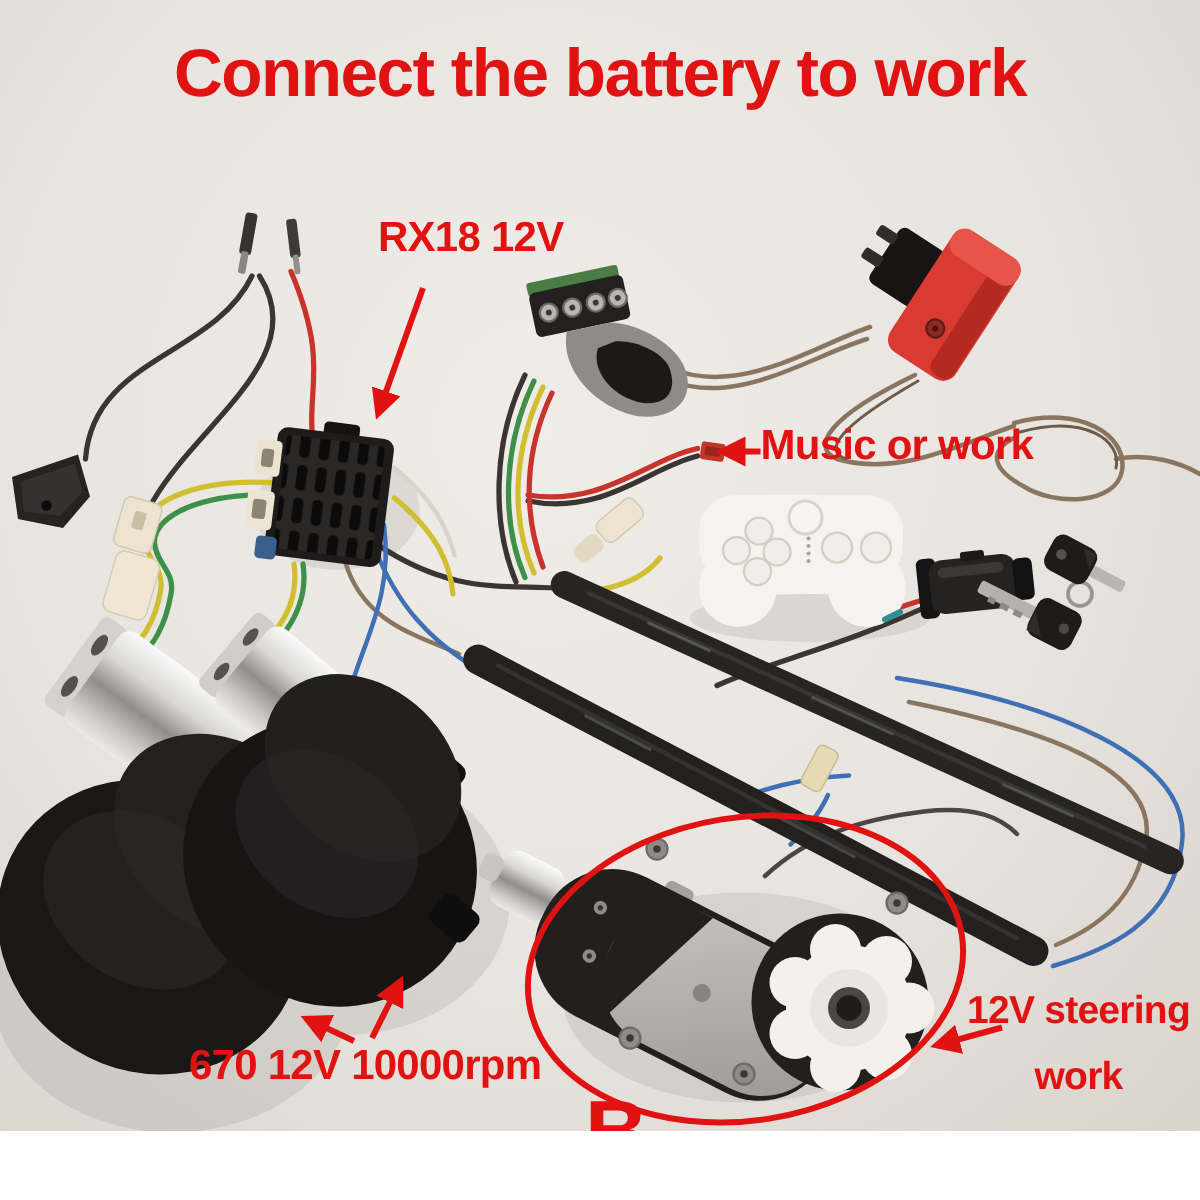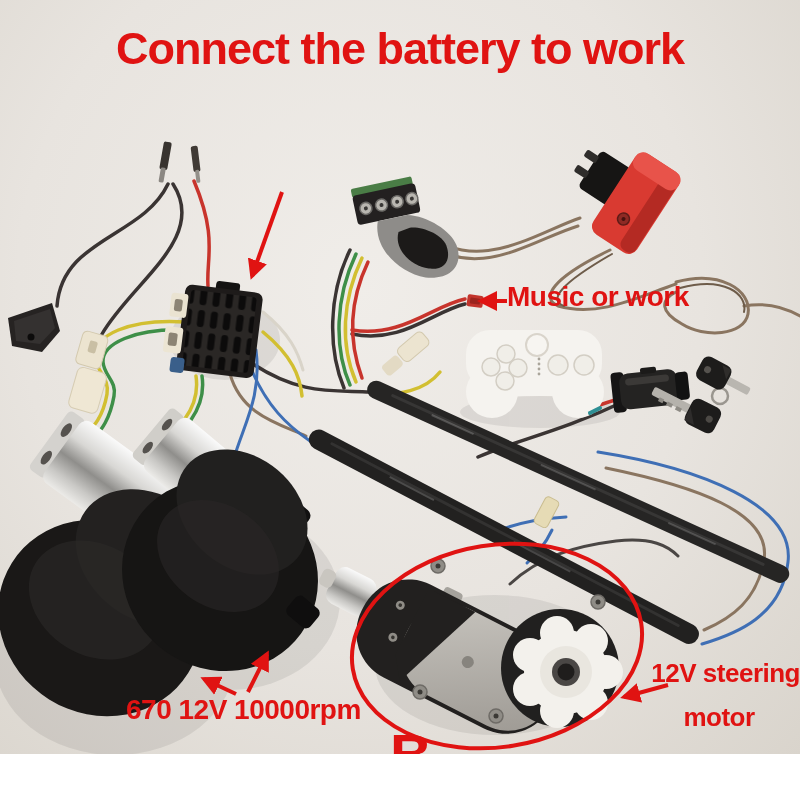--- a/index.html
+++ b/index.html
@@ -10,21 +10,21 @@
   }
   .stage svg{position:absolute;left:0;top:0;}
   .lbl{
     position:absolute;color:#e01312;font-weight:700;letter-spacing:-0.5px;
     white-space:nowrap;line-height:1;
   }
   .lbl-title{left:50%;top:26px;transform:translateX(-50%);font-size:45px;letter-spacing:-1px;}
   .lbl-rx18{left:252px;top:144px;font-size:28px;}
   .lbl-music{left:507px;top:283px;font-size:28px;}
   .lbl-motors{left:126px;top:696px;font-size:28px;}
-  .lbl-steer1{left:638px;top:660px;width:162px;text-align:right;font-size:26px;}
+  .lbl-steer1{left:638px;top:660px;width:162px;text-align:center;font-size:26px;}
   .lbl-steer2{left:638px;top:704px;width:162px;text-align:center;font-size:26px;}
   .lbl-b{left:390px;top:726px;font-size:58px;}
 </style>
 </head>
 <body>
 
 <div class="stage">
 
 <svg width="800" height="800" viewBox="0 0 800 800">
   <defs>
@@ -344,19 +344,20 @@
     <ellipse cx="497" cy="646" rx="146" ry="101" transform="rotate(-9 497 646)"></ellipse>
     <path d="M282,192 L252,276" marker-end="url(#ah)"></path>
     <path d="M507,301 L481,301" marker-end="url(#ah)"></path>
     <path d="M236,694 L204,679" marker-end="url(#ah)"></path>
     <path d="M248,692 L267,654" marker-end="url(#ah)"></path>
     <path d="M668,685 L624,697" marker-end="url(#ah)"></path>
   </g>
 </svg>
 
 <div class="lbl lbl-title">Connect the battery to work</div>
+<div class="lbl lbl-rx18">RX18 12V</div>
 <div class="lbl lbl-music">Music or work</div>
 <div class="lbl lbl-motors">670 12V 10000rpm</div>
 <div class="lbl lbl-steer1">12V steering</div>
-<div class="lbl lbl-steer2">motor</div>
+<div class="lbl lbl-steer2">work</div>
 <div class="lbl lbl-b">B</div>
 
 </div>
 
 </body></html>

